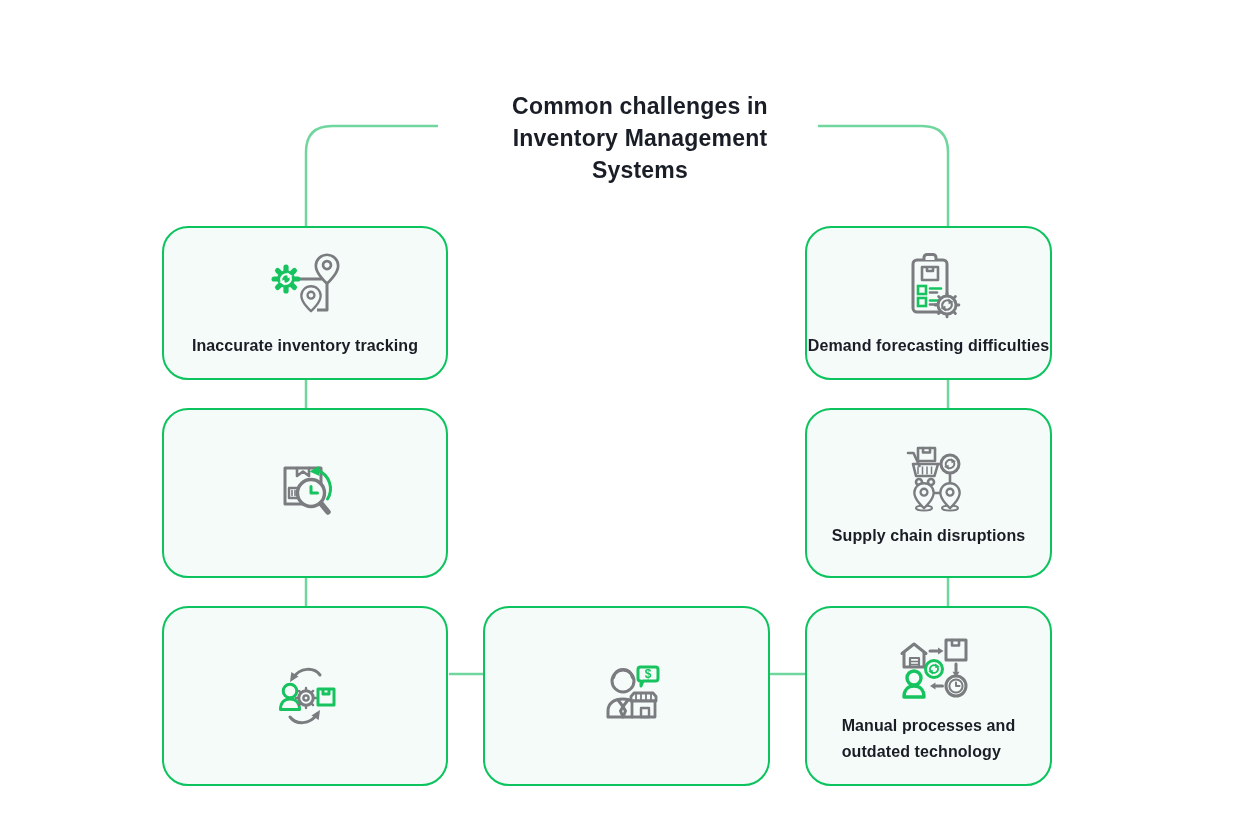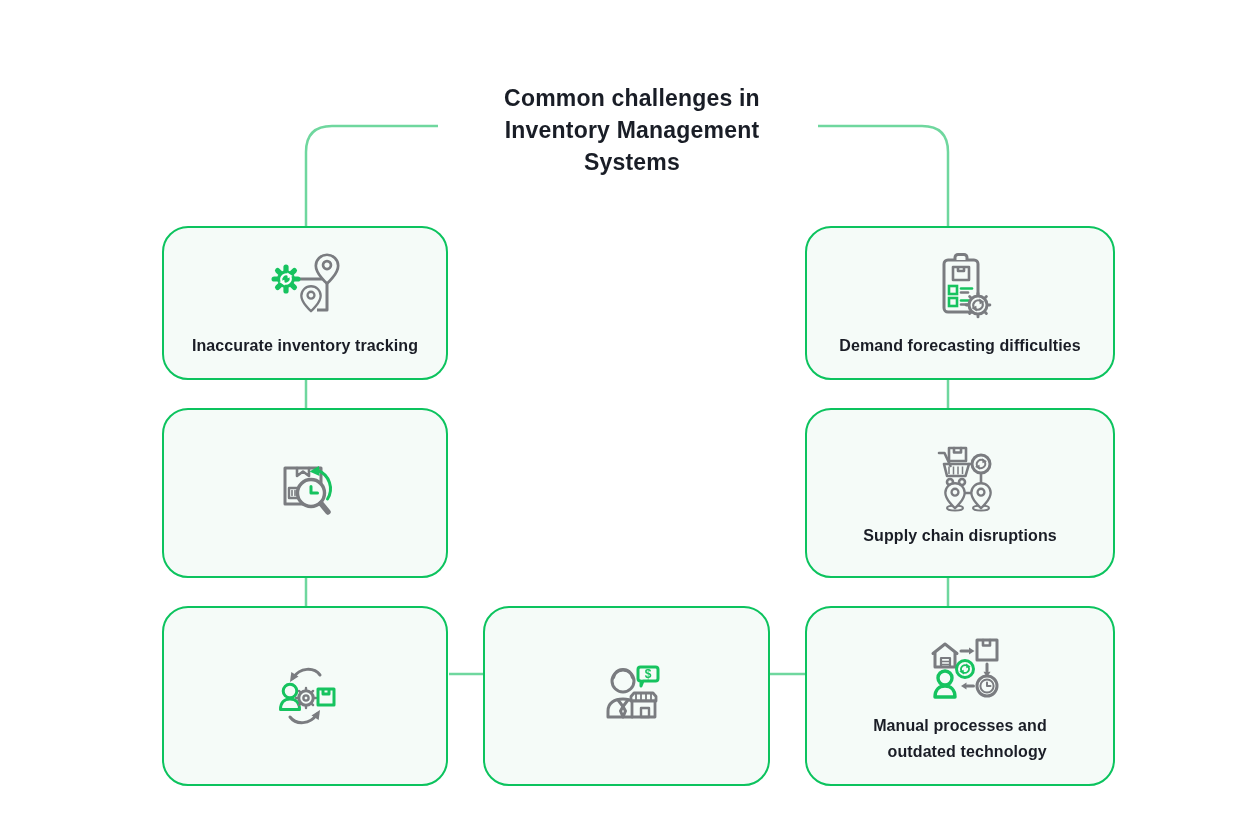--- a/index.html
+++ b/index.html
@@ -2,40 +2,40 @@
 <html><head>
 <meta charset="utf-8">
 <style>
   html,body{margin:0;padding:0;}
   body{
     width:1256px;height:820px;position:relative;background:#ffffff;
     font-family:"Liberation Sans",sans-serif;overflow:hidden;
   }
   .connectors{position:absolute;left:0;top:0;z-index:0;}
   .title{
-    position:absolute;left:428px;top:78px;width:400px;margin:4px;z-index:2;
+    position:absolute;left:428px;top:78px;width:400px;margin:12px;z-index:2;
     text-align:center;font-size:23px;line-height:32px;font-weight:700;
     color:#191d26;white-space:pre-line;letter-spacing:.2px;
   }
   .card{
     position:absolute;z-index:1;box-sizing:border-box;
     background:#f5fbf8;border:2px solid #0cc35e;border-radius:26px;
     display:flex;flex-direction:column;align-items:center;justify-content:center;gap:6px;
   }
   .col-l{left:162px;width:286px;}
   .col-c{left:483px;width:287px;}
-  .col-r{left:805px;width:310px;}
+  .col-r{left:805px;width:247px;}
   .row1{top:226px;height:154px;}
   .row2{top:408px;height:170px;}
   .row3{top:606px;height:180px;}
   .icon{width:84px;height:80px;}
   .icon svg{display:block;}
   .label{
     font-size:16px;line-height:26px;font-weight:700;color:#1a1d26;
-    text-align:right;white-space:pre-line;letter-spacing:.1px;
+    text-align:left;white-space:pre-line;letter-spacing:.1px;
   }
   .defs{position:absolute;width:0;height:0;}
 </style>
 </head>
 <body>
 
 <svg class="defs" aria-hidden="true">
   <defs>
     <g id="sync" fill="none">
       <path d="M-4.8,2 A5.3,5.3 0 0 1 2.5,-4.4" stroke="currentColor" stroke-width="2.2" stroke-linecap="round"></path>

